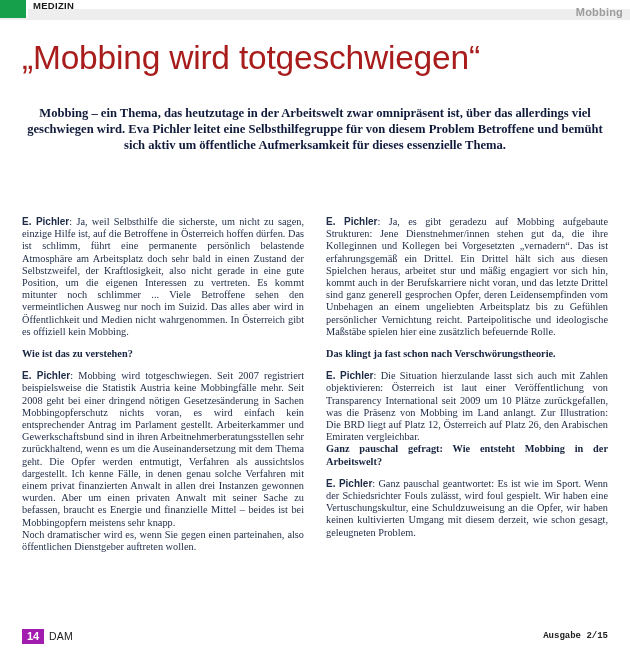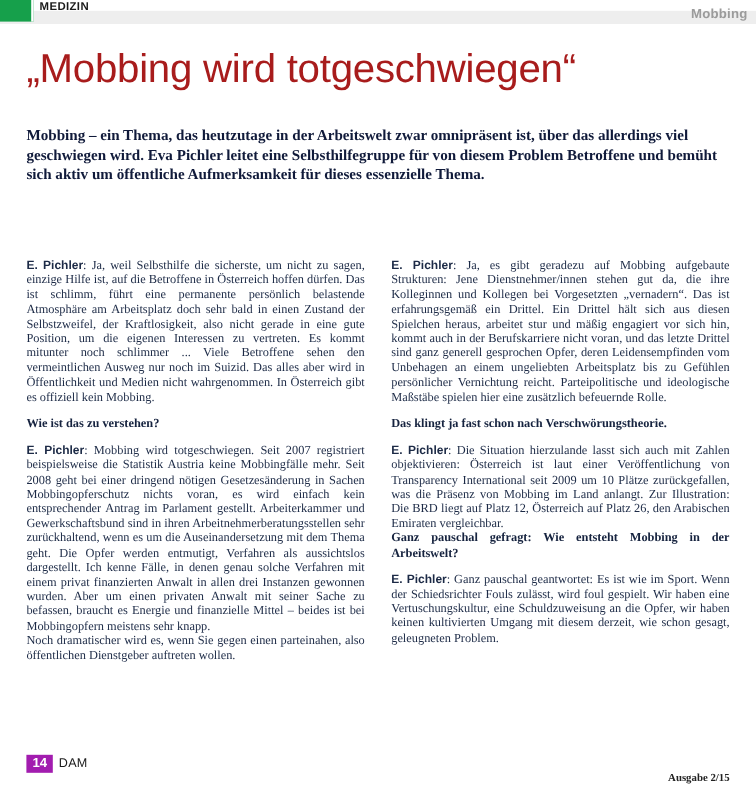--- a/index.html
+++ b/index.html
@@ -75,21 +75,21 @@
   }
 
   
   .lead {
     margin: 28px 22px 0 22px;
     font-family: "Liberation Serif", serif;
     font-weight: bold;
     font-size: 12.6px;
     line-height: 16.2px;
     color: #101a3a;
-    text-align: left;
+    text-align: center;
   }
 
   
   .columns {
     position: absolute;
     left: 22px;
     top: 216px;
     width: 586px;
     height: 392px;
     display: flex;
@@ -157,22 +157,22 @@
     top: 1px;
     font-family: "Liberation Sans", sans-serif;
     font-weight: normal;
     font-size: 10.5px;
     color: #1a1a1a;
     letter-spacing: 0.2px;
   }
   .issue {
     position: absolute;
     right: 22px;
-    top: 14px;
-    font-family: Liberation Serif, serif;
+    top: 2px;
+    font-family: Liberation Mono, monospace;
     font-weight: bold;
     font-size: 9px;
     color: #222222;
   }
 </style>
 </head>
 <body>
 
 <div class="page-header">
   <div class="header-band"></div>

